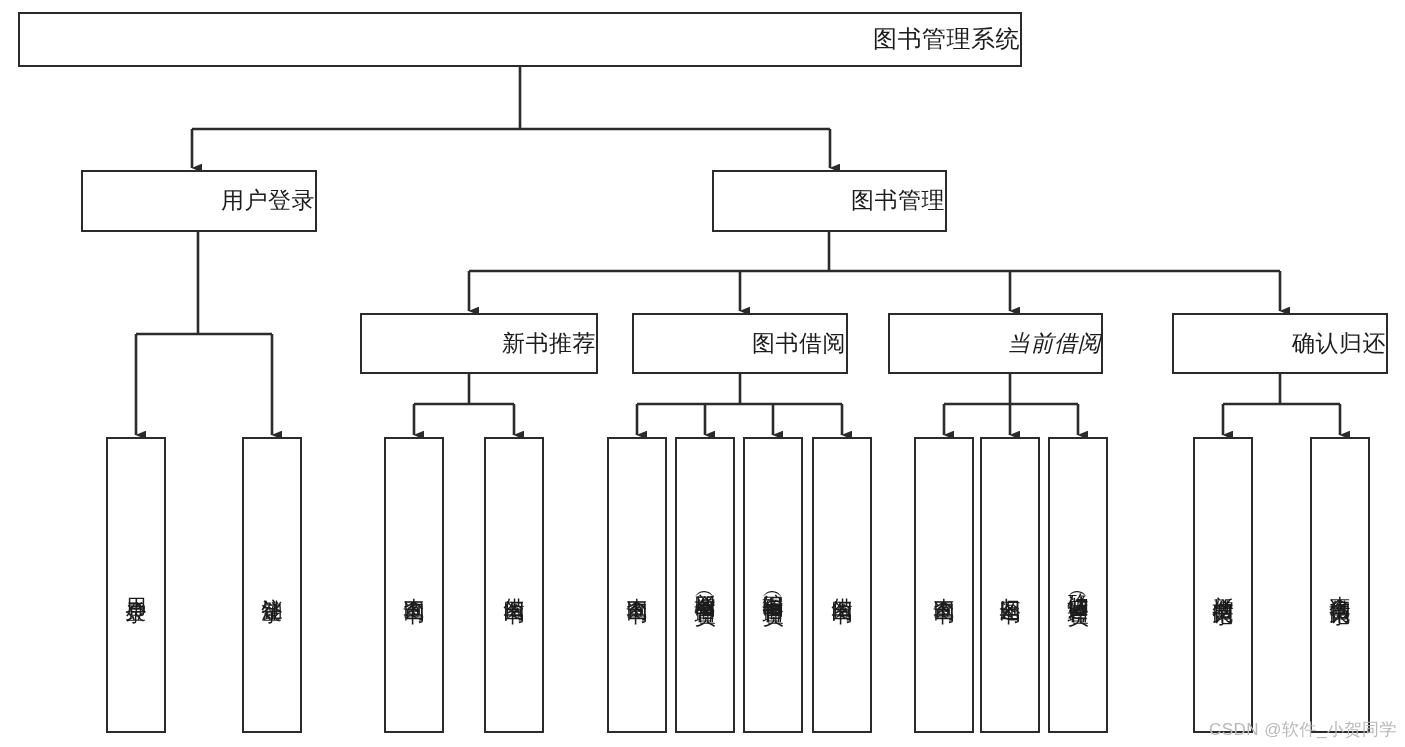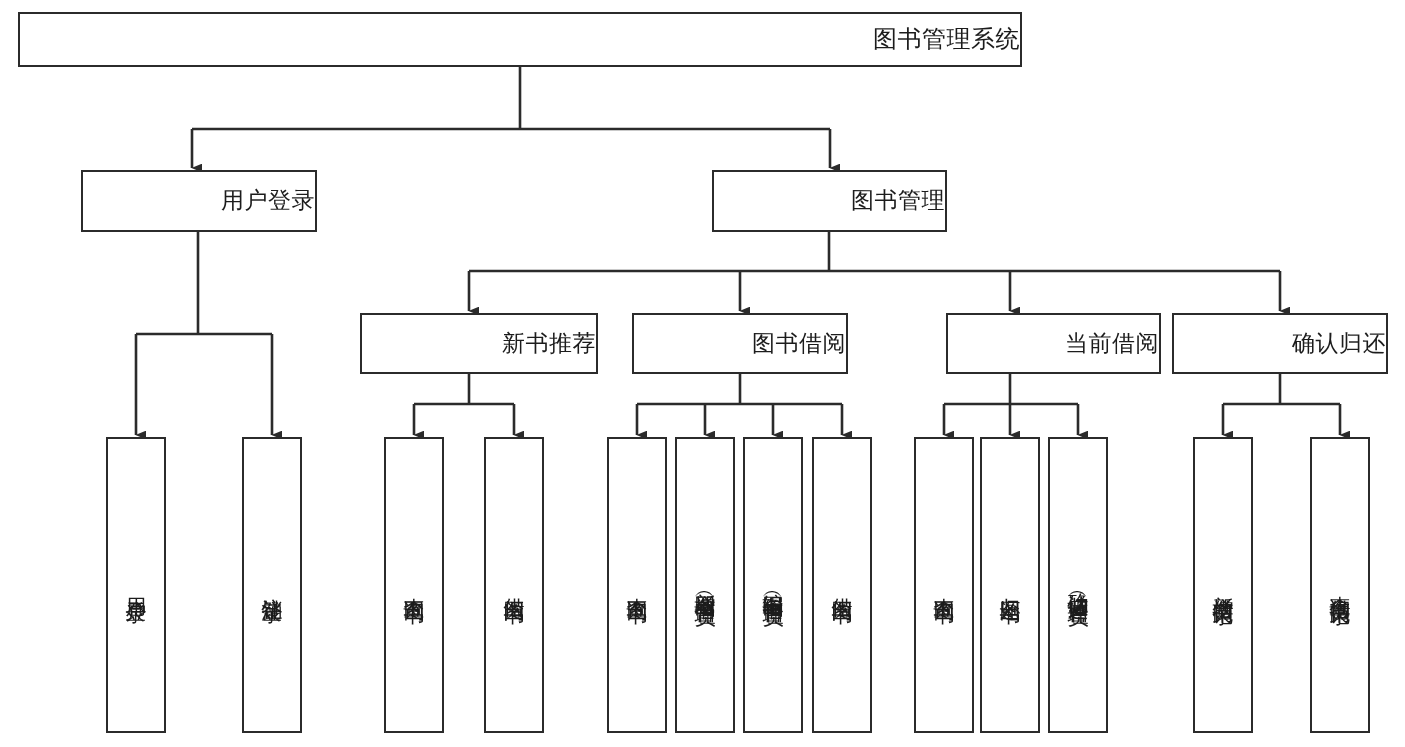--- a/index.html
+++ b/index.html
@@ -140,21 +140,21 @@
   </div>
 
   <div class="node horiz" style="left:360px; top:313px; width:238px; height:61px;">
     <span class="lbl">新书推荐</span>
   </div>
 
   <div class="node horiz" style="left:632px; top:313px; width:216px; height:61px;">
     <span class="lbl">图书借阅</span>
   </div>
 
-  <div class="node horiz" style="left:946px; top:313px; width:215px; height:61px;">
+  <div class="node horiz" style="left:888px; top:313px; width:215px; height:61px;font-style:italic;">
     <span class="lbl">当前借阅</span>
   </div>
 
   <div class="node horiz" style="left:1172px; top:313px; width:216px; height:61px;">
     <span class="lbl">确认归还</span>
   </div>
 
   <div class="node vert" style="left:106px; top:437px; width:60px; height:296px;">
     <span class="lbl">用户登录</span>
   </div>
@@ -192,14 +192,15 @@
     <span class="lbl">确认归还（管理员）</span>
   </div>
 
   <div class="node vert" style="left:1193px; top:437px; width:60px; height:296px;">
     <span class="lbl">新增借阅记录</span>
   </div>
   <div class="node vert" style="left:1310px; top:437px; width:60px; height:296px;">
     <span class="lbl">查询借阅记录</span>
   </div>
 
+  <div class="watermark">CSDN @软件_小贺同学</div>
 
 </div>
 
 </body></html>

